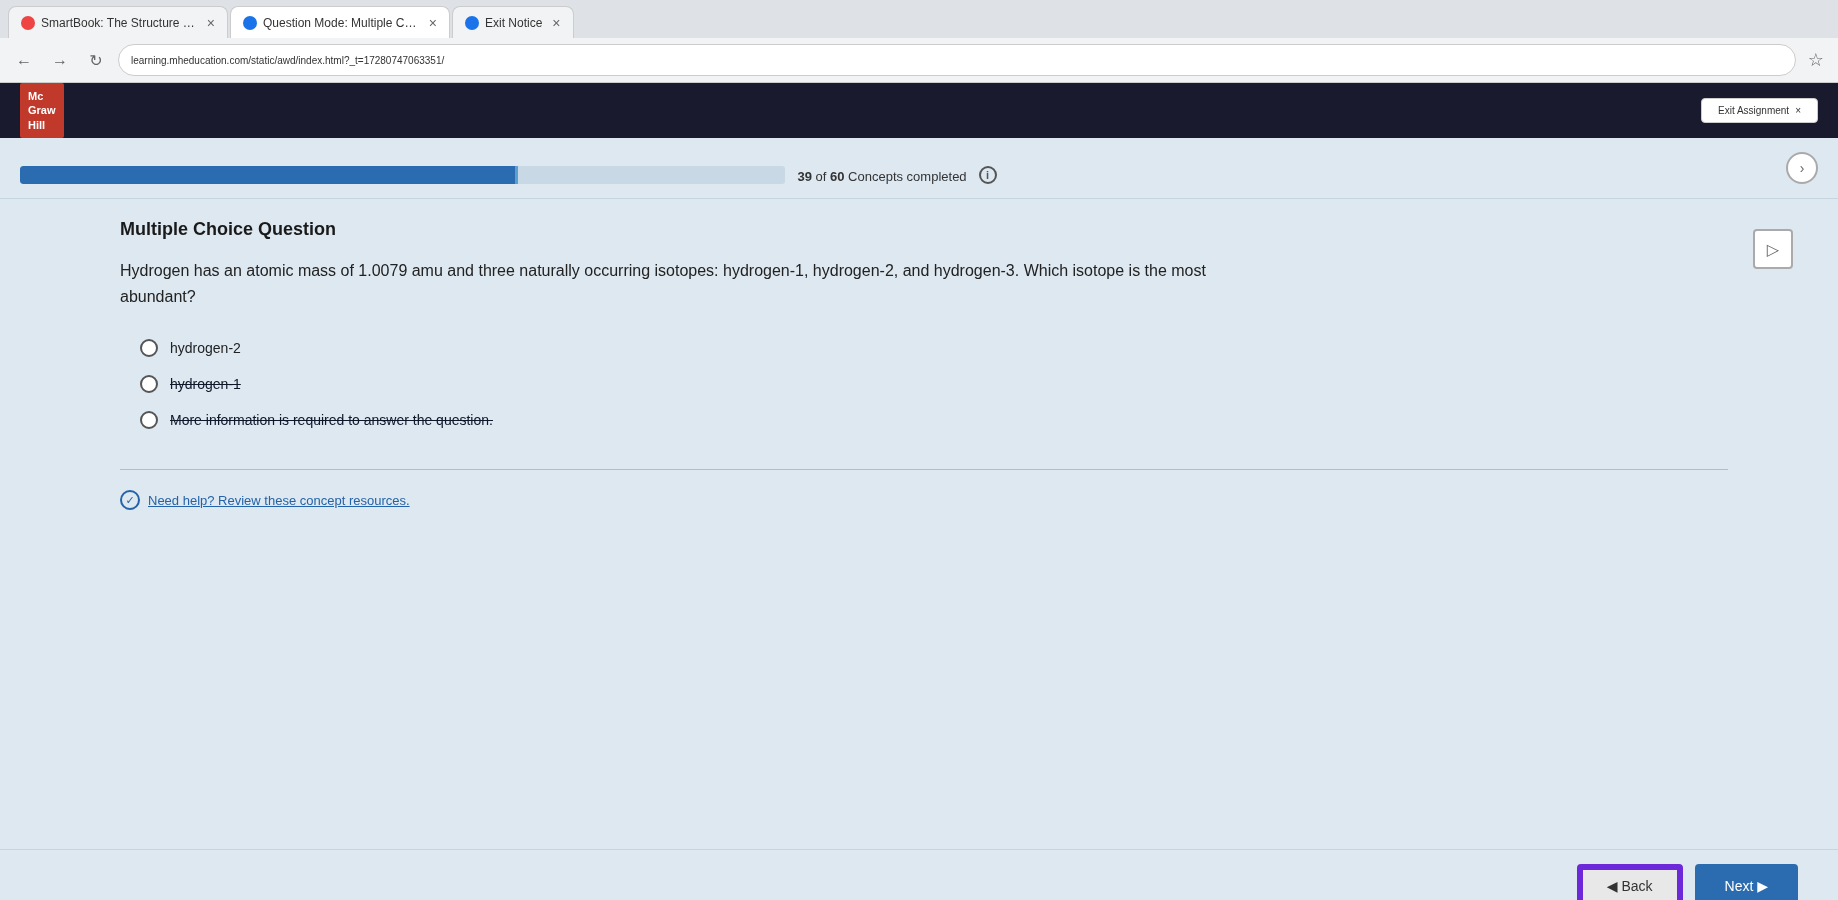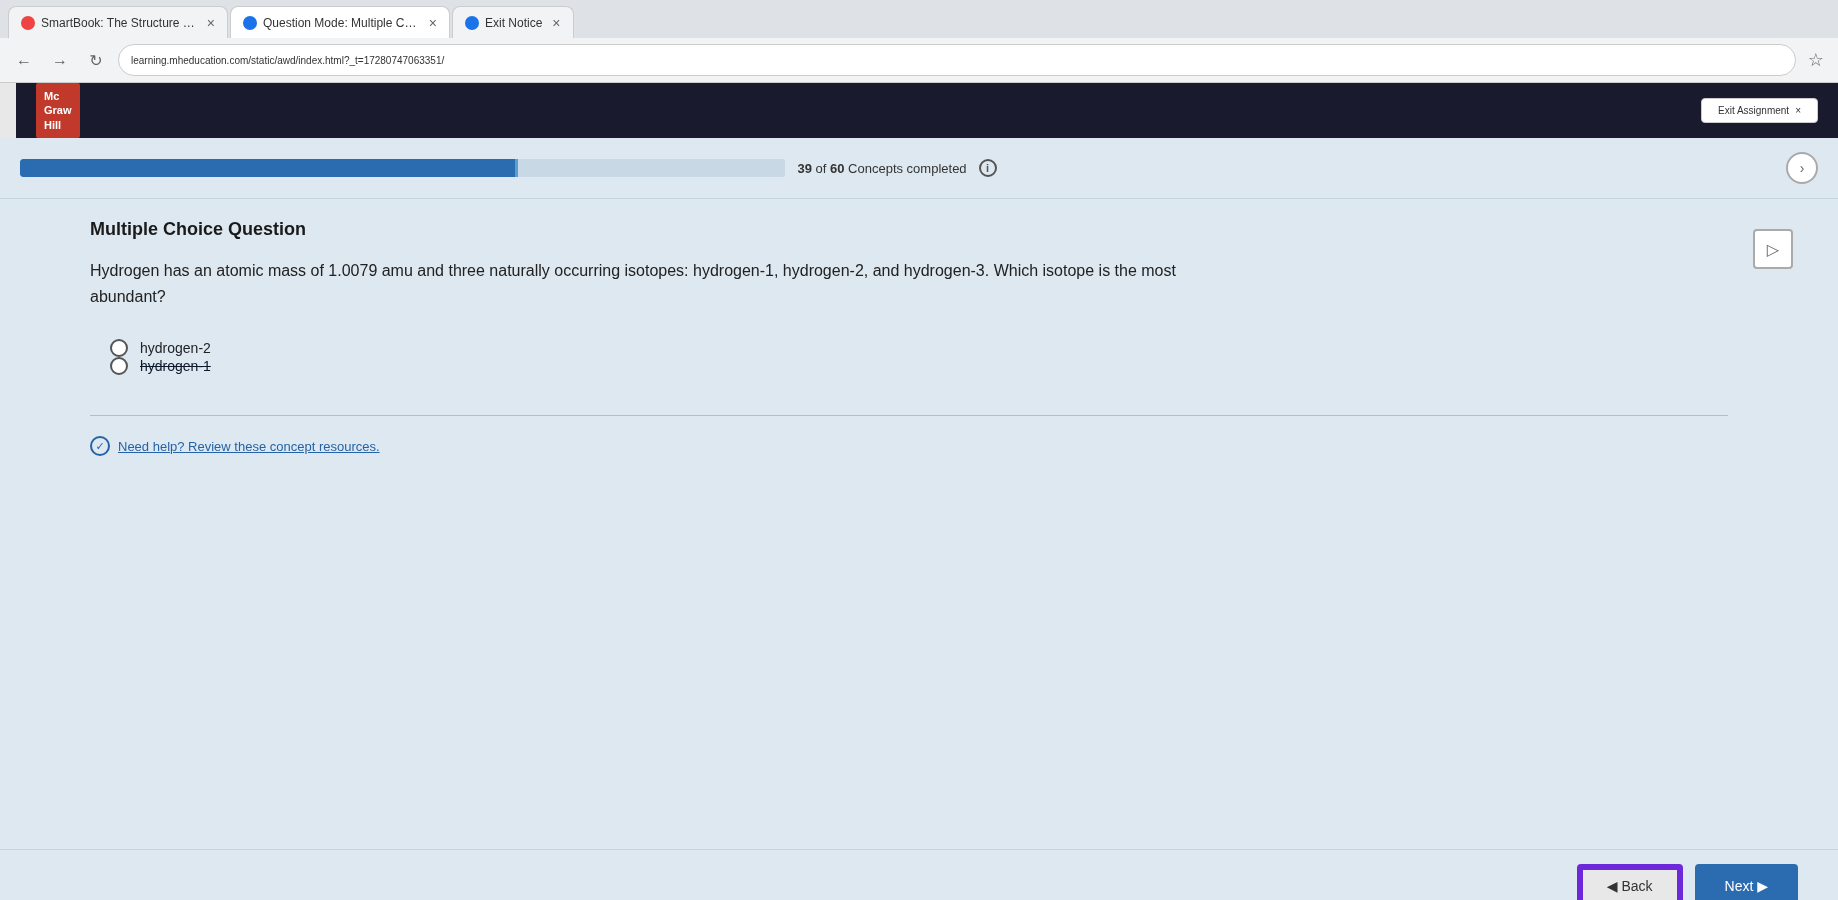--- a/index.html
+++ b/index.html
@@ -102,21 +102,20 @@
     }
 
     
     .app-header {
       background: #1a1a2e;
       display: flex;
       align-items: center;
       justify-content: space-between;
       padding: 0 20px;
       height: 55px;
-      margin-left: 16px;
     }
     .mcgraw-logo {
       background: #c0392b;
       color: white;
       font-size: 11px;
       font-weight: bold;
       padding: 6px 8px;
       line-height: 1.3;
       border-radius: 2px;
     }
@@ -131,21 +130,21 @@
       align-items: center;
       gap: 6px;
       color: #333;
     }
 
     
     .progress-area {
       background: #dde8f0;
       padding: 14px 20px;
       display: flex;
-      align-items: center;
+      align-items: flex-end;
       gap: 12px;
       border-bottom: 1px solid #c5d5e0;
     }
     .progress-bar-container {
       flex: 1;
       height: 18px;
       background: #c8d8e4;
       border-radius: 3px;
       overflow: hidden;
       position: relative;
@@ -196,21 +195,21 @@
       align-items: center;
       justify-content: center;
       cursor: pointer;
       color: #666;
       font-size: 14px;
     }
 
     
     .main-content {
       background: #dde8f0;
-      padding: 20px 40px 20px 90px;
+      padding: 20px 40px 20px 120px;
       min-height: 650px;
       position: relative;
       display: flex;
       gap: 20px;
       justify-content: flex-end;
     }
     .question-area {
       flex: 1;
       background: transparent;
     }
@@ -246,20 +245,21 @@
       color: #222;
       line-height: 1.6;
       margin-bottom: 30px;
       max-width: 1100px;
     }
 
     .options-list {
       list-style: none;
       display: flex;
       flex-direction: column;
+      gap: 18px;
       margin-left: 20px;
       margin-bottom: 40px;
     }
     .option-item {
       display: flex;
       align-items: center;
       gap: 12px;
       cursor: pointer;
     }
     .radio-circle {
@@ -405,20 +405,24 @@
 
     <ul class="options-list">
       <li class="option-item">
         <div class="radio-circle"></div>
         <span class="option-label">hydrogen-2</span>
       </li>
       <li class="option-item">
         <div class="radio-circle"></div>
         <span class="option-label strikethrough">hydrogen-1</span>
       </li>
+      <li class="option-item">
+        <div class="radio-circle"></div>
+        <span class="option-label strikethrough">More information is required to answer the question.</span>
+      </li>
     </ul>
 
     <hr class="divider-line">
 
     <div class="help-link-row">
       <div class="help-chevron">✓</div>
       <span class="help-link">Need help? Review these concept resources.</span>
     </div>
   </div>
 

